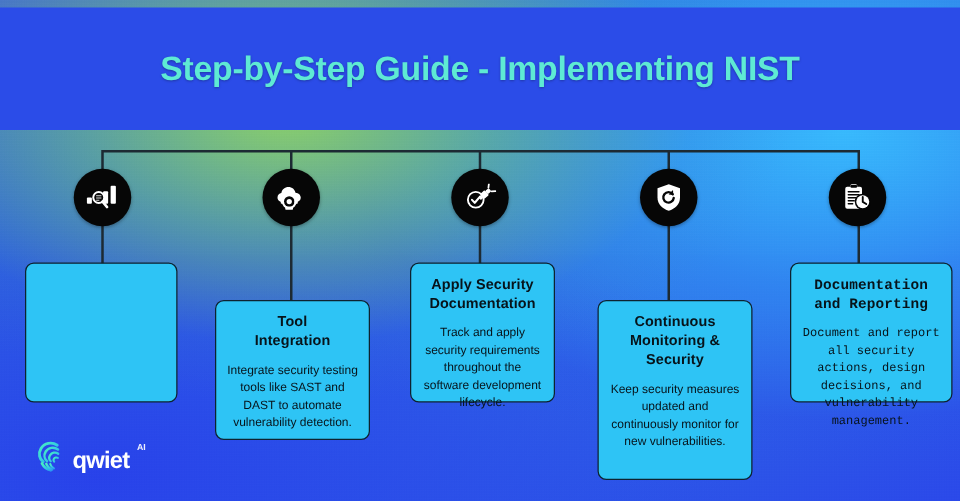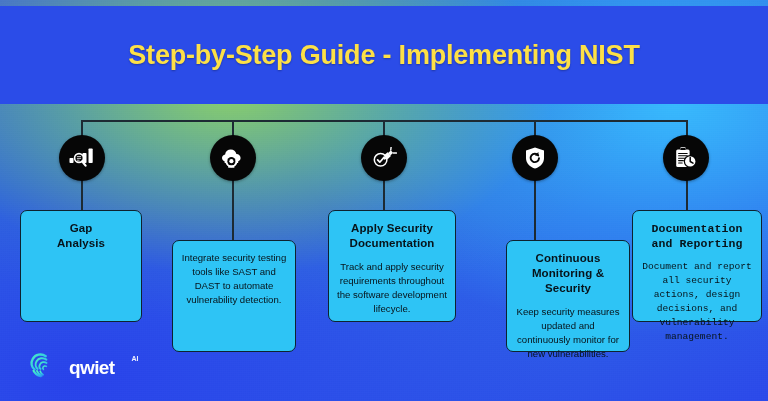--- a/index.html
+++ b/index.html
@@ -44,21 +44,21 @@
     width: 768px;
     height: 98px;
     background: #2b4ce8;
     display: flex;
     flex-direction: column;
     align-items: center;
     justify-content: center;
     z-index: 5;
   }
   .title-line {
-    color: #fde047;
+    color: #5eead4;
     font-size: 27px;
     font-weight: bold;
     line-height: 34px;
     letter-spacing: -0.2px;
     text-align: center;
     white-space: nowrap;
     text-shadow: 0 1px 2px rgba(0,0,0,0.28);
   }
 
   
@@ -124,21 +124,21 @@
     margin: 0;
   }
 
   
   .logo {
     position: absolute;
     left: 28px;
     top: 352px;
     display: flex;
     align-items: center;
-    gap: 16px;
+    gap: 5px;
     z-index: 6;
   }
   .logo-mark { display: block; }
   .logo-word {
     color: #ffffff;
     font-size: 19px;
     font-weight: bold;
     letter-spacing: -0.6px;
     line-height: 19px;
   }
@@ -249,39 +249,39 @@
           <line x1="4.6" y1="17.0" x2="8.2" y2="17.0"></line>
         </g>
         <circle cx="16.2" cy="15.4" r="6.4" fill="#060606"></circle>
         <circle cx="16.2" cy="15.4" r="5.2" fill="#ffffff"></circle>
         <path d="M16.2 11.6 V15.5 L19.0 17.2" fill="none" stroke="#060606" stroke-width="1.5" stroke-linecap="round" stroke-linejoin="round"></path>
       </svg>
     </span>
   </div>
 
   <div class="step-card" style="left:20px; top:210px; width:122px; height:112px;">
+  </div>
+
+  <div class="step-card" style="left:172px; top:240px; width:124px; height:112px;">
     <div class="step-title">
-      <span>Gap</span><br>
-      <span>Analysis</span>
+      <span>Tool</span><br>
+      <span>Integration</span>
     </div>
-  </div>
-
-  <div class="step-card" style="left:172px; top:240px; width:124px; height:112px;">
     <div class="step-desc">Integrate security testing tools like SAST and DAST to automate vulnerability detection.</div>
   </div>
 
-  <div class="step-card" style="left:328px; top:210px; width:128px; height:112px;">
+  <div class="step-card" style="left:328px; top:210px; width:116px; height:112px;">
     <div class="step-title">
       <span>Apply Security</span><br>
       <span>Documentation</span>
     </div>
     <div class="step-desc">Track and apply security requirements throughout the software development lifecycle.</div>
   </div>
 
-  <div class="step-card" style="left:478px; top:240px; width:124px; height:112px;margin-left:28px;">
+  <div class="step-card" style="left:478px; top:240px; width:124px; height:144px;">
     <div class="step-title">
       <span>Continuous</span><br>
       <span>Monitoring &amp;</span><br>
       <span>Security</span>
     </div>
     <div class="step-desc">Keep security measures updated and continuously monitor for new vulnerabilities.</div>
   </div>
 
   <div class="step-card" style="left:632px; top:210px; width:130px; height:112px;font-family:Liberation Mono, monospace;">
     <div class="step-title">

